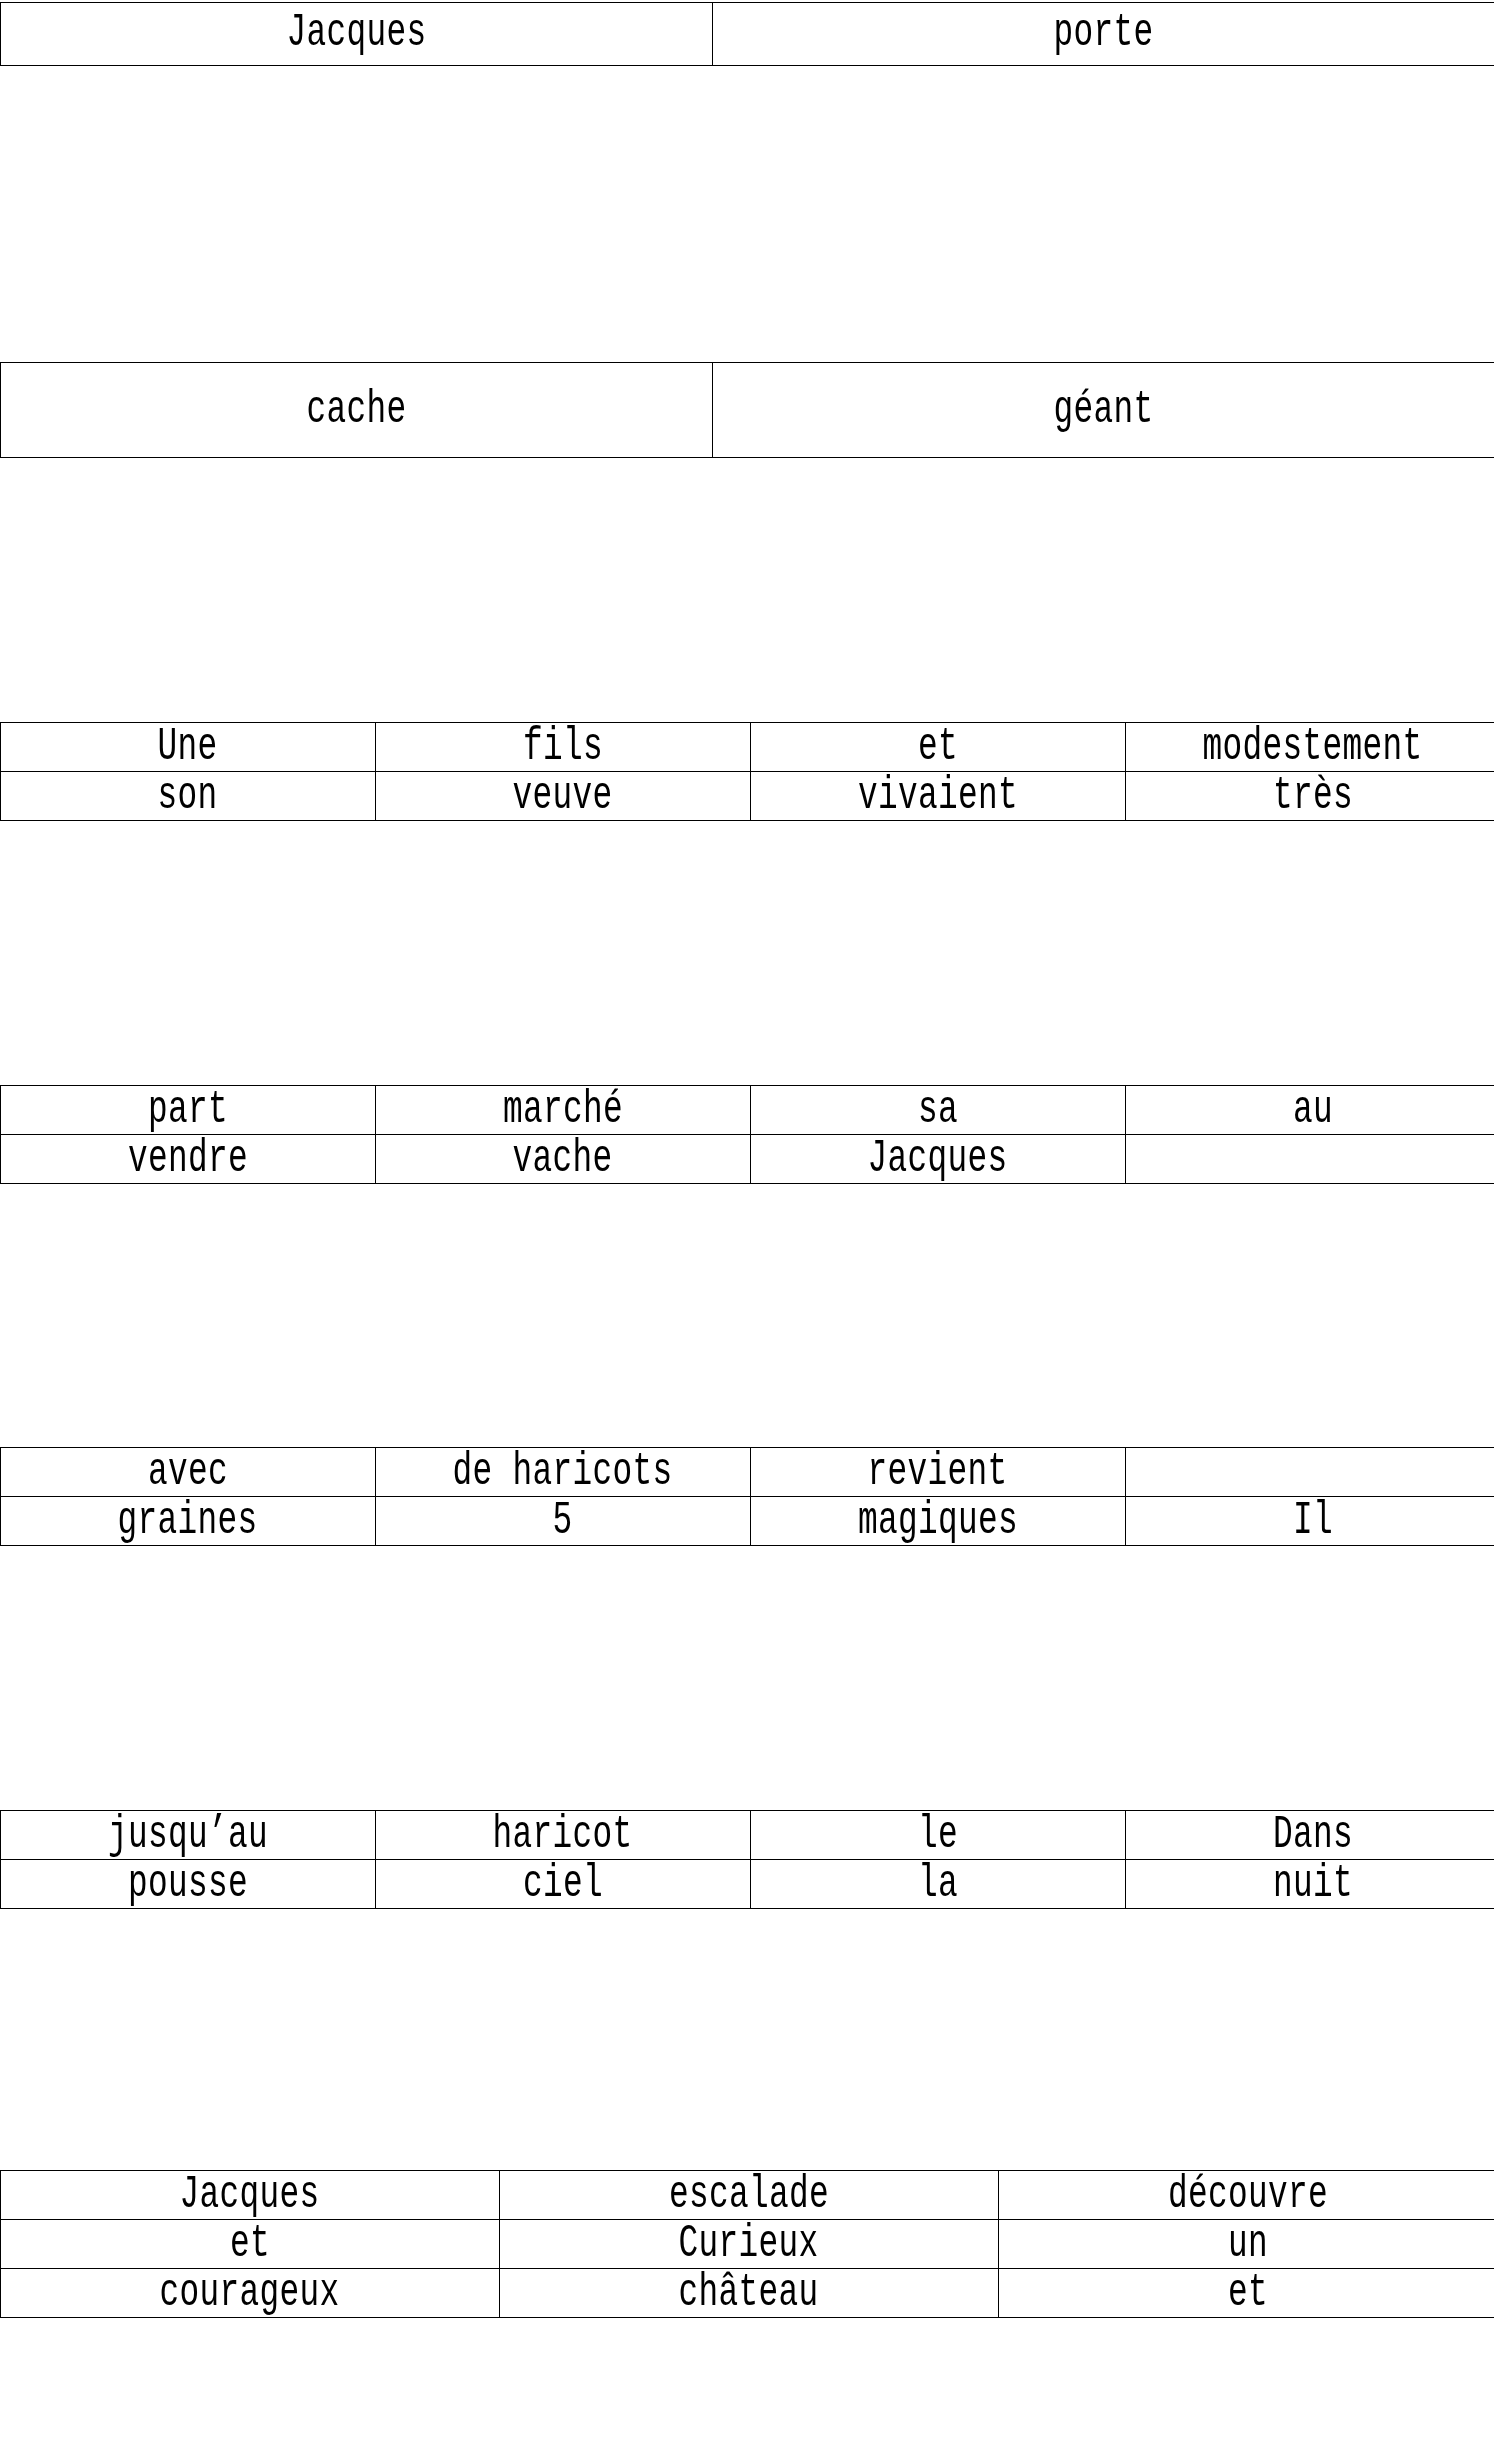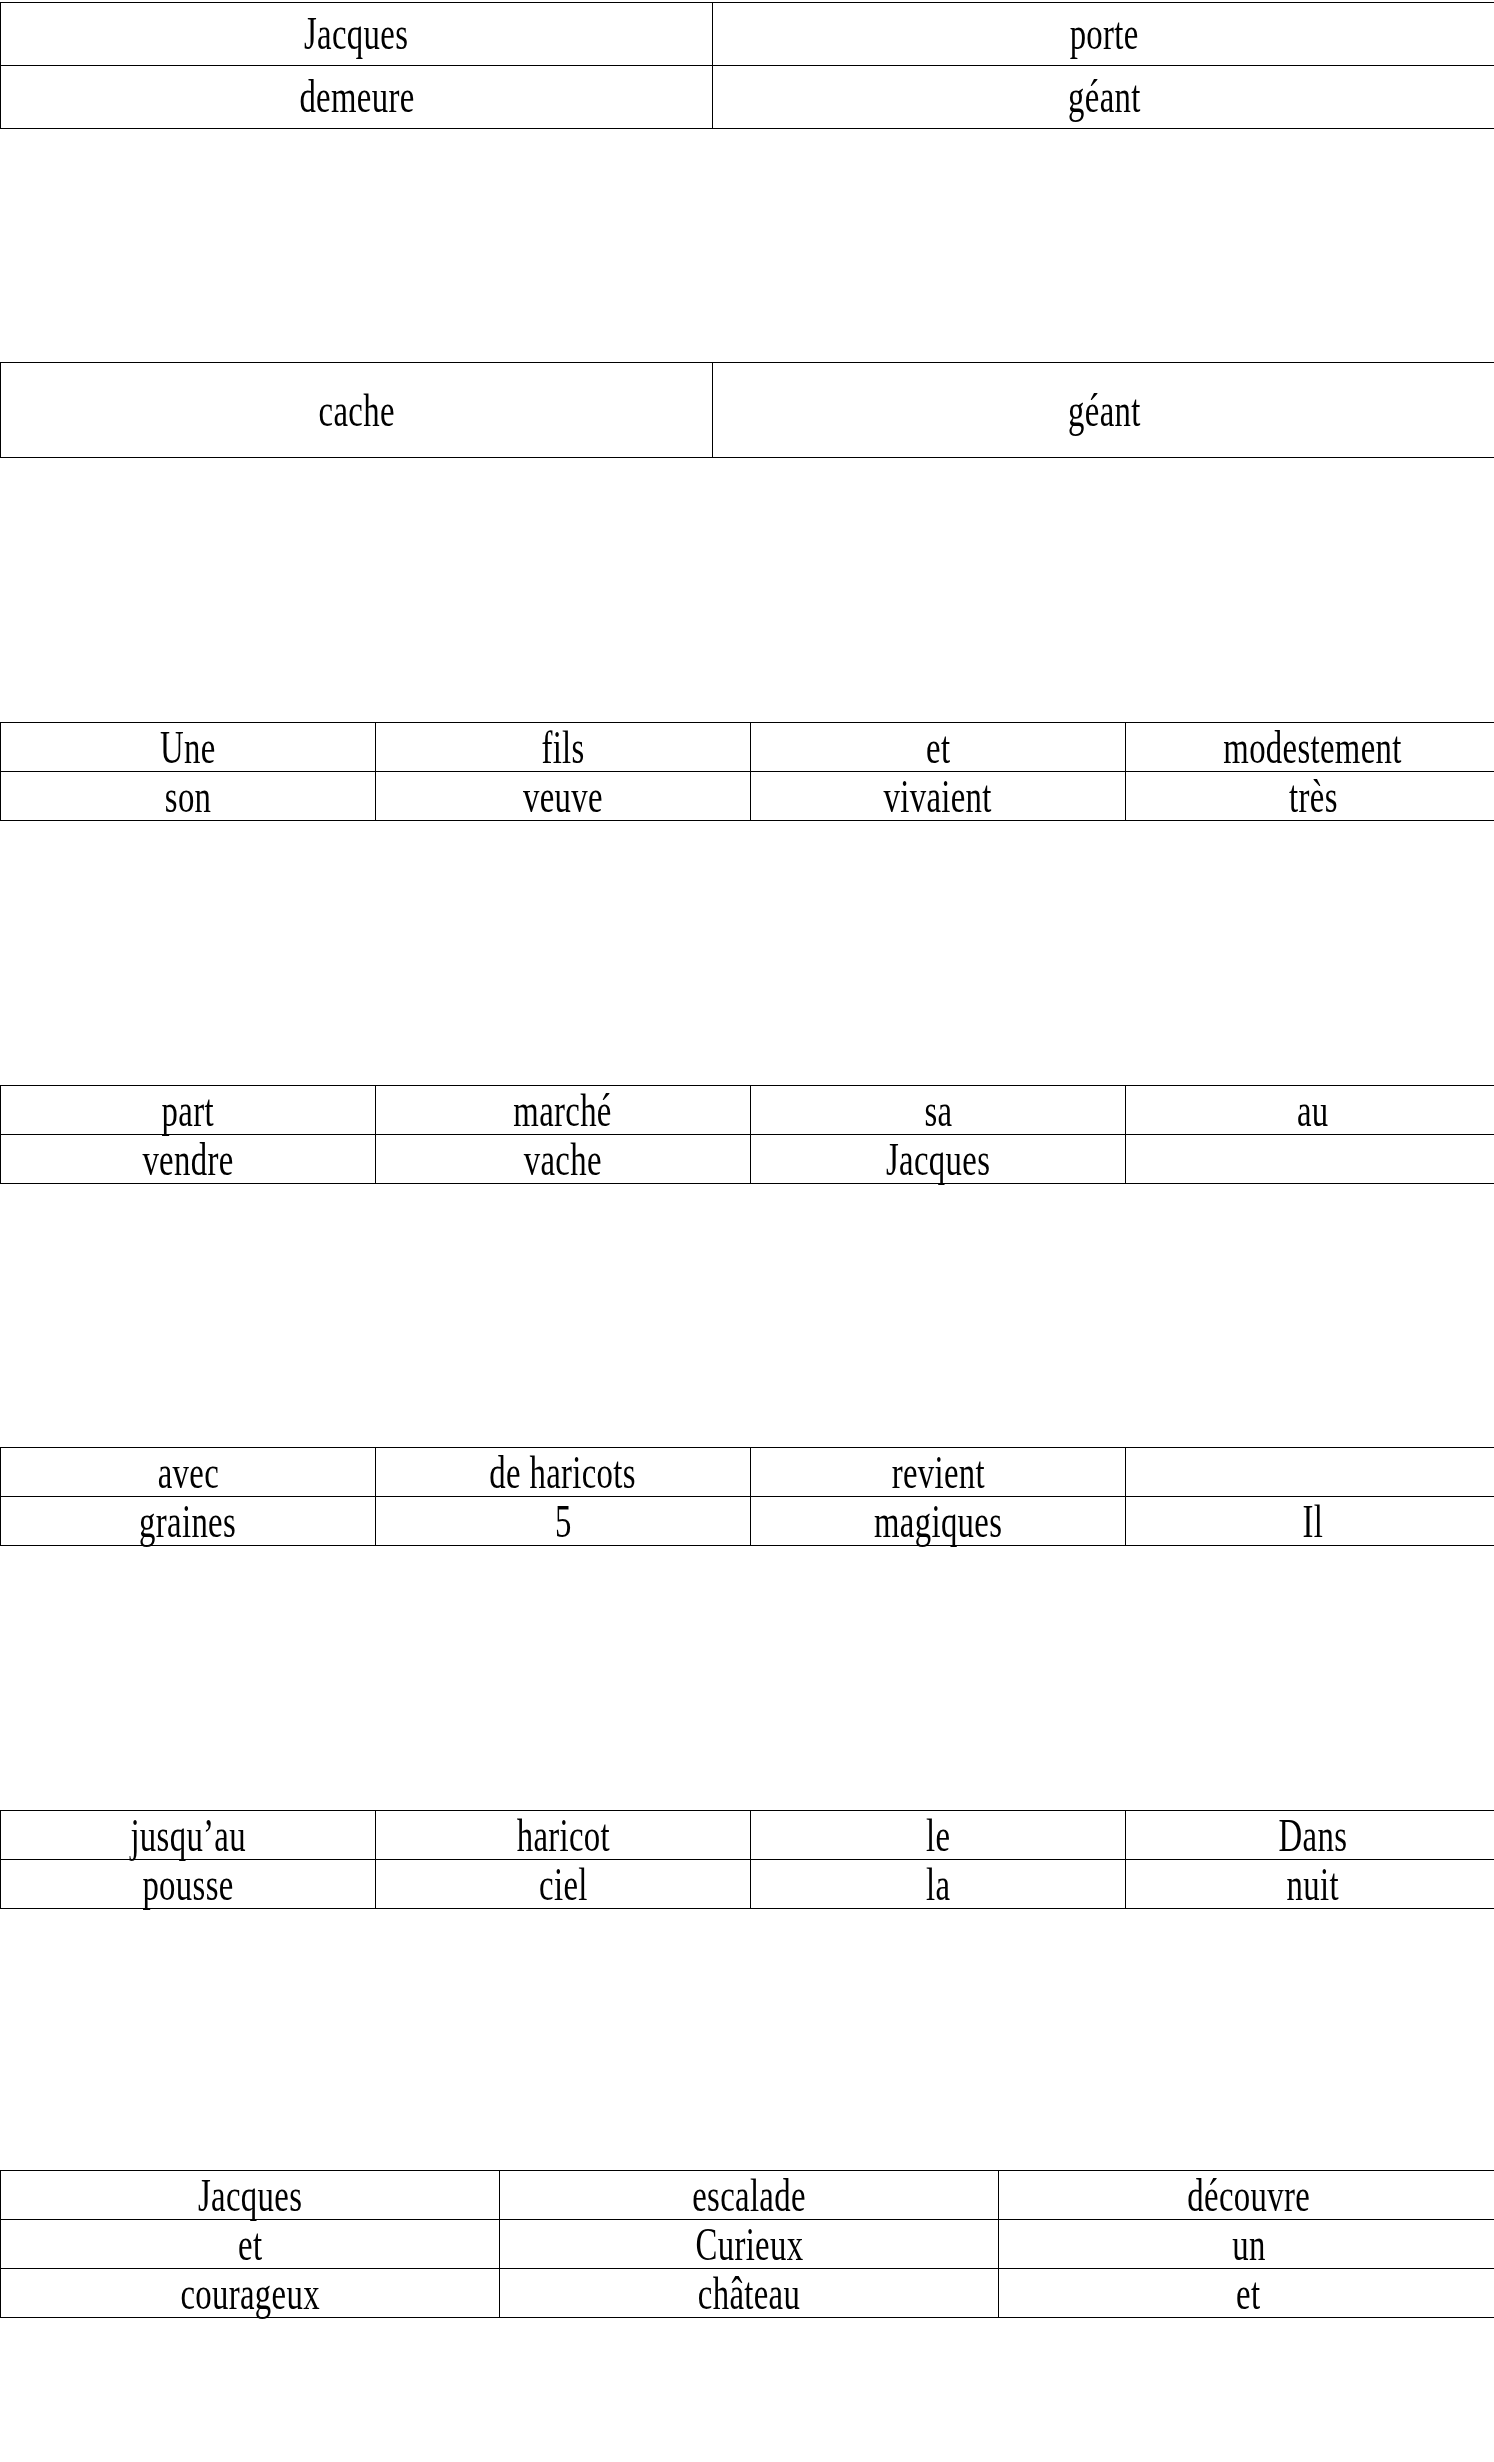--- a/index.html
+++ b/index.html
@@ -27,21 +27,21 @@
     position: absolute;
     border-collapse: collapse;
     table-layout: fixed;
     background: #ffffff;
   }
   .word-table td {
     border: 1.5px solid #000000;
     text-align: center;
     vertical-align: middle;
     padding: 0;
-    font-family: Liberation Serif, serif;
+    font-family: Liberation Mono, monospace;
     font-weight: 300;
     font-stretch: condensed;
     font-size: 41px;
     line-height: 1.0;
     letter-spacing: 0.4px;
     color: #000000;
     white-space: nowrap;
     transform-origin: center center;
   }
   .word-table td .w {
@@ -80,24 +80,20 @@
 </head>
 <body>
 
 <div class="page">
 
   <table class="word-table" id="table-1">
       <tbody>
     <tr>
       <td class="c1"><span class="w">Jacques</span></td>
       <td class="c2"><span class="w">porte</span></td>
-    </tr>
-    <tr>
-      <td class="c1"><span class="w">demeure</span></td>
-      <td class="c2"><span class="w">géant</span></td>
     </tr>
   </tbody>
     </table>
 
   <table class="word-table" id="table-2">
       <tbody>
     <tr>
       <td class="c1"><span class="w">cache</span></td>
       <td class="c2"><span class="w">géant</span></td>
     </tr>

